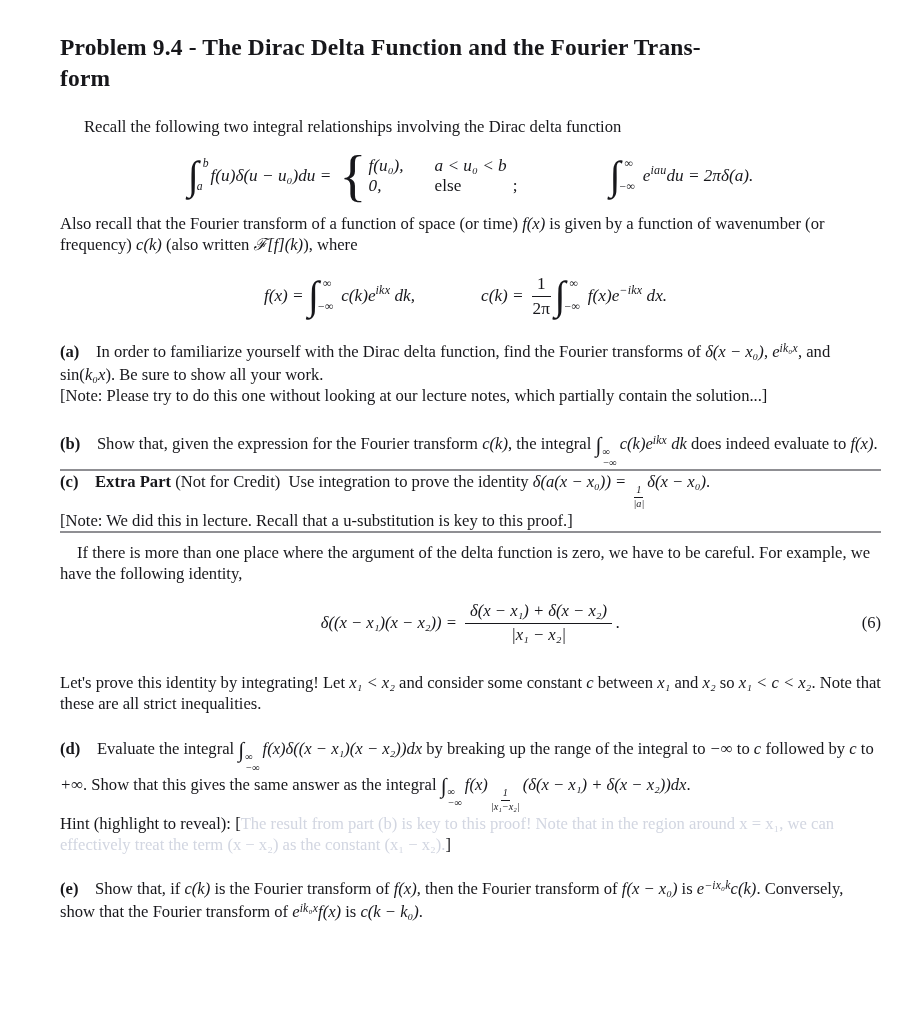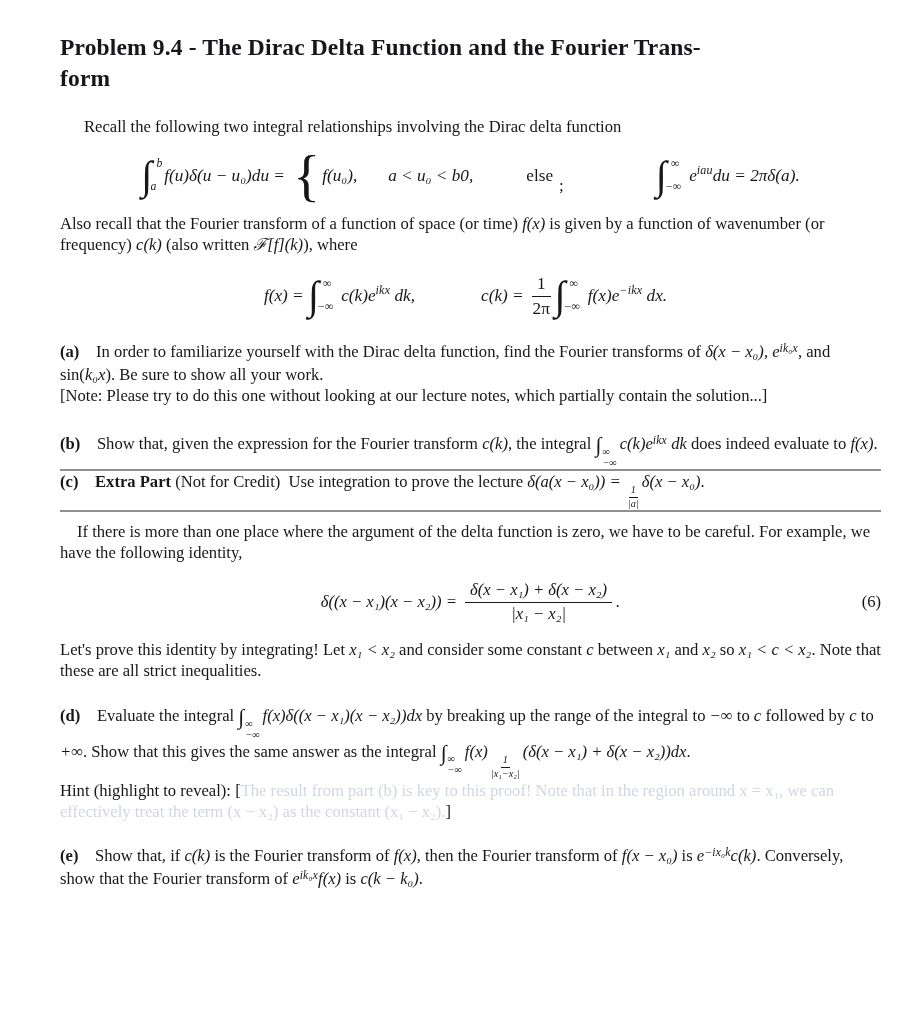--- a/index.html
+++ b/index.html
@@ -46,21 +46,21 @@
   }
   .eq .up{font-style:normal;}
   .bigint{font-size:2.35em;line-height:.9;font-style:normal;}
   .dlim{
     display:inline-flex;flex-direction:column;justify-content:space-between;
     height:3.1em;font-size:.68em;padding:2px 0 4px 0;margin:0 6px 0 0;
   }
   .dlim .top{transform:translateX(4px);}
   .dlim .bot{transform:translateX(-2px);}
   .brace{font-size:3.3em;font-weight:400;line-height:.85;font-style:normal;margin:0 2px 0 8px;}
-  .cases{display:inline-flex;flex-direction:row;}
+  .cases{display:inline-flex;flex-direction:column;}
   .case-row{display:flex;}
   .case-val{min-width:66px;}
   .semi{align-self:flex-end;margin-left:6px;padding-bottom:4px;}
   .dfrac{display:inline-flex;flex-direction:column;align-items:center;line-height:1.25;margin:0 4px;}
   .dfrac .num{border-bottom:1.2px solid #17171b;padding:0 5px 1px 5px;}
   .dfrac .den{padding-top:1px;}
   .gap-lg{width:92px;}
   .gap-md{width:66px;}
 
   .eq6-wrap{display:grid;grid-template-columns:1fr auto 1fr;align-items:center;}
@@ -73,21 +73,21 @@
   .mt-recall{margin-top:17px;margin-left:24px;}
   .mb-eq1{margin:15px 0 13px 0;}
   .mt-also{margin-top:6px;}
   .mb-eq2{margin:18px 10px 18px 0;}
   .mt-a{margin-top:22px;}
   .mt-b{margin-top:27px;}
   .mt-rule1{margin:15px 0 13px 0;}
   .mt-rule2{margin:13px 0 14px 0;}
   .mt-if{margin-top:9px;}
   .mb-eq6{margin:17px 0 15px 0;}
-  .mt-lets{margin-top:15px;}
+  .mt-lets{margin-top:27px;}
   .mt-d{margin-top:24px;}
   .mt-e{margin-top:23px;}
 </style>
 </head>
 <body>
 
 <div class="page">
 
   <h1><span>Problem 9.4 - The Dirac Delta Function and the Fourier Trans-</span><br><span>form</span></h1>
 
@@ -150,24 +150,25 @@
   <p class="mt-a"><span class="seg-b">(a)</span><span class="seg-n"> In order to familiarize yourself with the Dirac delta function, find the Fourier transforms of </span><span class="seg-m">δ(x − x₀)</span><span class="seg-n">, </span><span class="seg-m">e</span><span class="seg-sup">ik₀x</span><span class="seg-n">, and sin(</span><span class="seg-m">k₀x</span><span class="seg-n">). Be sure to show all your work.</span></p>
   <p><span class="seg-i">[Note: Please try to do this one without looking at our lecture notes, which partially contain the solution...]</span></p>
 
   <p class="mt-b"><span class="seg-b">(b)</span><span class="seg-n"> Show that, given the expression for the Fourier transform </span><span class="seg-m">c(k)</span><span class="seg-n">, the integral </span><span class="seg-int">∫</span><span class="seg-stack">
         <span class="st-top">∞</span>
         <span class="st-bot">−∞</span>
       </span><span class="seg-m">c(k)e</span><span class="seg-sup">ikx</span><span class="seg-m"> dk</span><span class="seg-n"> does indeed evaluate to </span><span class="seg-m">f(x)</span><span class="seg-n">.</span></p>
 
   <hr class="rule mt-rule1">
 
-  <p><span class="seg-b">(c)</span><span class="seg-n"> </span><span class="seg-b">Extra Part</span><span class="seg-n"> (</span><span class="seg-i">Not for Credit</span><span class="seg-n">) Use integration to prove the lecture </span><span class="seg-m">δ(a(x − x₀)) = </span><span class="seg-frac">
+  <p><span class="seg-b">(c)</span><span class="seg-n"> </span><span class="seg-b">Extra Part</span><span class="seg-n"> (</span><span class="seg-i">Not for Credit</span><span class="seg-n">) Use integration to prove the identity </span><span class="seg-m">δ(a(x − x₀)) = </span><span class="seg-frac">
         <span class="st-top">1</span>
         <span class="st-bot">|a|</span>
       </span><span class="seg-m">δ(x − x₀)</span><span class="seg-n">.</span></p>
+  <p><span class="seg-i">[Note: We did this in lecture. Recall that a u-substitution is key to this proof.]</span></p>
 
   <hr class="rule mt-rule2">
 
   <p class="mt-if indent"><span class="seg-n">If there is more than one place where the argument of the delta function is zero, we have to be careful. For example, we have the following identity,</span></p>
 
   <div class="mb-eq6 eq6-wrap">
     <span></span>
     <span class="eq6-center">
       <span>δ((x − x₁)(x − x₂)) =</span>&nbsp;
       <span class="dfrac">

